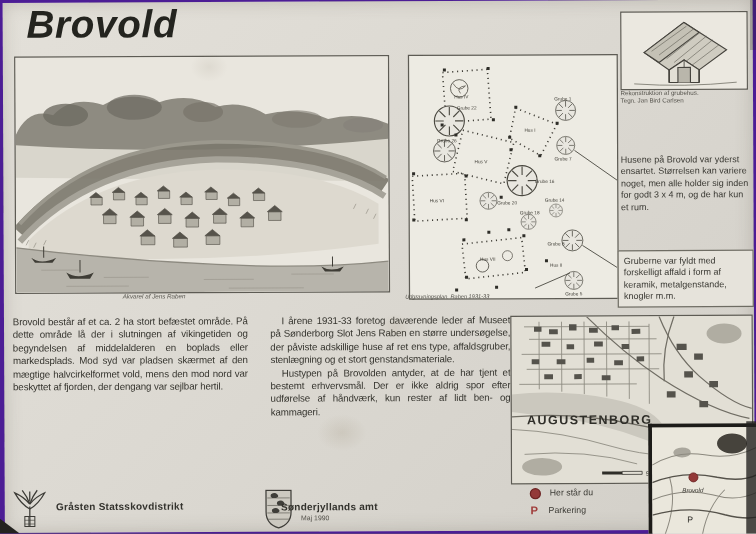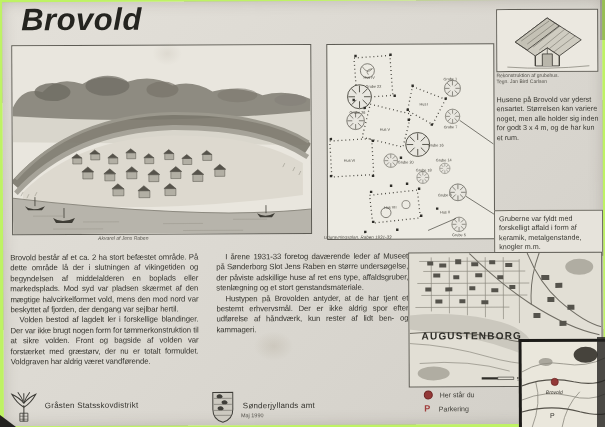--- a/index.html
+++ b/index.html
@@ -1,40 +1,40 @@
 <!DOCTYPE html>
 <html><head>
 <meta charset="utf-8">
 <style>
   html,body{margin:0;padding:0;}
   body{width:605px;height:427px;overflow:hidden;background:#6f6e6a;
        font-family:"Liberation Sans","DejaVu Sans",sans-serif;}
-  .photo{position:relative;width:605px;height:427px;background:#bef264;}
+  .photo{position:relative;width:605px;height:427px;background:#4c1d95;}
   .sign{position:absolute;left:3px;top:1px;right:2px;bottom:2px;
         background:linear-gradient(135deg,#e3e0d9 0%,#dcd9d2 45%,#d2cfc8 100%);
         transform:rotate(-0.25deg);box-shadow:inset 0 0 14px rgba(90,85,70,.25);}
   .stain{position:absolute;border-radius:50%;pointer-events:none;}
   .corner{position:absolute;background:#23221f;}
   .title{position:absolute;left:19px;top:0px;font-size:31px;font-weight:bold;
          font-style:italic;color:#24241f;letter-spacing:.5px;}
   .fig{position:absolute;border:1px solid #5d5b54;background:#eae7df;overflow:hidden;}
   .cap{position:absolute;font-size:5px;color:#55534c;font-style:italic;line-height:6px;}
   .col{position:absolute;color:#36352f;font-size:7.8px;line-height:10.4px;
        letter-spacing:-.1px;text-align:justify;}
   .col p{margin:0;}
   .col p + p{text-indent:9px;}
   .col .ind{text-indent:9px;}
-  .rcol{position:absolute;color:#3a3933;font-size:7.2px;line-height:9.4px;}
+  .rcol{position:absolute;color:#3a3933;font-size:7.2px;line-height:9.4px;margin-top:28px;}
   .rbox{position:absolute;border:1px solid #6e6c63;background:#e6e3db;
         color:#3a3933;font-size:7.2px;line-height:9.4px;padding:3px 4px;}
   .legend-row{position:absolute;display:flex;align-items:center;gap:7px;}
   .legend-dot{width:7px;height:7px;border-radius:50%;background:#933938;border:1px solid #6d2423;}
   .legend-p{width:9px;text-align:center;color:#a03d3b;font-weight:bold;font-size:9px;}
   .legend-label{font-size:7px;color:#3c3b35;}
-  .org{position:absolute;font-weight:normal;color:#33322d;font-size:8px;letter-spacing:.2px;}
+  .org{position:absolute;font-weight:bold;color:#33322d;font-size:8px;letter-spacing:.2px;}
   .date{position:absolute;font-size:5.5px;color:#55534c;}
   .inset{position:absolute;left:515px;top:339px;width:84px;height:86px;
          border-top:3px solid #1d1c19;border-left:3px solid #1d1c19;border-right:2px solid #2a2925;
          background:#eae7dc;overflow:hidden;}
   svg{display:block;}
   text{font-family:"Liberation Sans","DejaVu Sans",sans-serif;}
   .plab{font-size:3.8px;fill:#45433c;}
 </style>
 </head>
 <body>
@@ -234,25 +234,24 @@
         </g>
         <path d="M10,57 Q50,60 92,56" stroke="#6b695f" stroke-width="0.6" fill="none"></path>
       </svg>
     </div>
     <div class="cap" style="left:494px;top:72px;font-style:normal;">
       <span style="display:block;">Rekonstruktion af grubehus.</span>
       <span style="display:block;">Tegn. Jan Bird Carlsen</span>
     </div>
 
     <div class="rcol" style="left:494px;top:95px;width:104px;">Husene på Brovold var yderst ensartet. Størrelsen kan variere noget, men alle holder sig inden for godt 3 x 4 m, og de har kun et rum.</div>
-    <div class="rbox" style="left:491px;top:210px;width:99px;">Gruberne var fyldt med forskelligt affald i form af keramik, metalgenstande, knogler m.m.</div>
+    <div class="rbox" style="left:491px;top:200px;width:99px;">Gruberne var fyldt med forskelligt affald i form af keramik, metalgenstande, knogler m.m.</div>
 
     <div class="col" style="left:7px;top:251px;width:188px;">
       <p>Brovold består af et ca. 2 ha stort befæstet område. På dette område lå der i slutningen af vikingetiden og begyndelsen af middelalderen en boplads eller markedsplads. Mod syd var pladsen skærmet af den mægtige halvcirkelformet vold, mens den mod nord var beskyttet af fjorden, der dengang var sejlbar hertil.</p>
-      <p>Volden bestod af lagdelt ler i forskellige blandinger. Der var ikke brugt nogen form for tømmerkonstruktion til at sikre volden. Front og bagside af volden var forstærket med græstørv, der nu er totalt formuldet. Voldgraven har aldrig været vandførende.</p>
     </div>
     <div class="col" style="left:213px;top:251px;width:192px;">
       <p class="ind">I årene 1931-33 foretog daværende leder af Museet på Sønderborg Slot Jens Raben en større undersøgelse, der påviste adskillige huse af ret ens type, affaldsgruber, stenlægning og et stort genstandsmateriale.</p>
       <p>Hustypen på Brovolden antyder, at de har tjent et bestemt erhvervsmål. Der er ikke aldrig spor efter udførelse af håndværk, kun rester af lidt ben- og kammageri.</p>
     </div>
 
     <div class="fig" style="left:405px;top:252px;width:192px;height:133px;background:#e2dfd5;text-decoration:underline;">
       <svg width="192" height="133" viewBox="0 0 192 133">
         <rect width="192" height="133" fill="#e2dfd5"></rect>
 
@@ -360,21 +359,21 @@
       <path d="M1,1 H21 V18 Q21,28 11,31 Q1,28 1,18 Z" fill="#ccc9c0" stroke="#3f3e39" stroke-width="1"></path>
       <g stroke="#55534c" stroke-width="0.5">
         <path d="M2,7 H20 M2,13 H20 M2,19 H20 M2,24 H20"></path>
       </g>
       <g fill="#3f3e39">
         <path d="M5,4 q3,-2 5,0 q2,2 -1,3 l-3,0 q-2,-1 -1,-3 z"></path>
         <path d="M10,10 q3,-2 5,0 q2,2 -1,3 l-3,0 q-2,-1 -1,-3 z"></path>
         <path d="M6,16 q3,-2 5,0 q2,2 -1,3 l-3,0 q-2,-1 -1,-3 z"></path>
       </g>
     </svg>
-    <div class="org" style="left:239px;top:400px;">Sønderjyllands amt</div>
+    <div class="org" style="left:221px;top:400px;">Sønderjyllands amt</div>
     <div class="date" style="left:237px;top:411px;">Maj 1990</div>
 
     <div class="stain" style="left:250px;top:330px;width:40px;height:30px;background:radial-gradient(rgba(130,115,85,.14),rgba(130,115,85,0) 70%);"></div>
     <div class="stain" style="left:300px;top:250px;width:26px;height:22px;background:radial-gradient(rgba(130,115,85,.12),rgba(130,115,85,0) 70%);"></div>
     <div class="stain" style="left:150px;top:40px;width:30px;height:24px;background:radial-gradient(rgba(120,110,90,.10),rgba(120,110,90,0) 70%);"></div>
   </div>
 
   <div class="corner" style="left:0;bottom:0;width:16px;height:12px;clip-path:polygon(0 0,0 100%,100% 100%);"></div>
   <div class="corner" style="right:0;bottom:0;width:8px;height:90px;opacity:.8;"></div>
   <div class="corner" style="right:0;top:0;width:5px;height:40px;opacity:.25;"></div>

